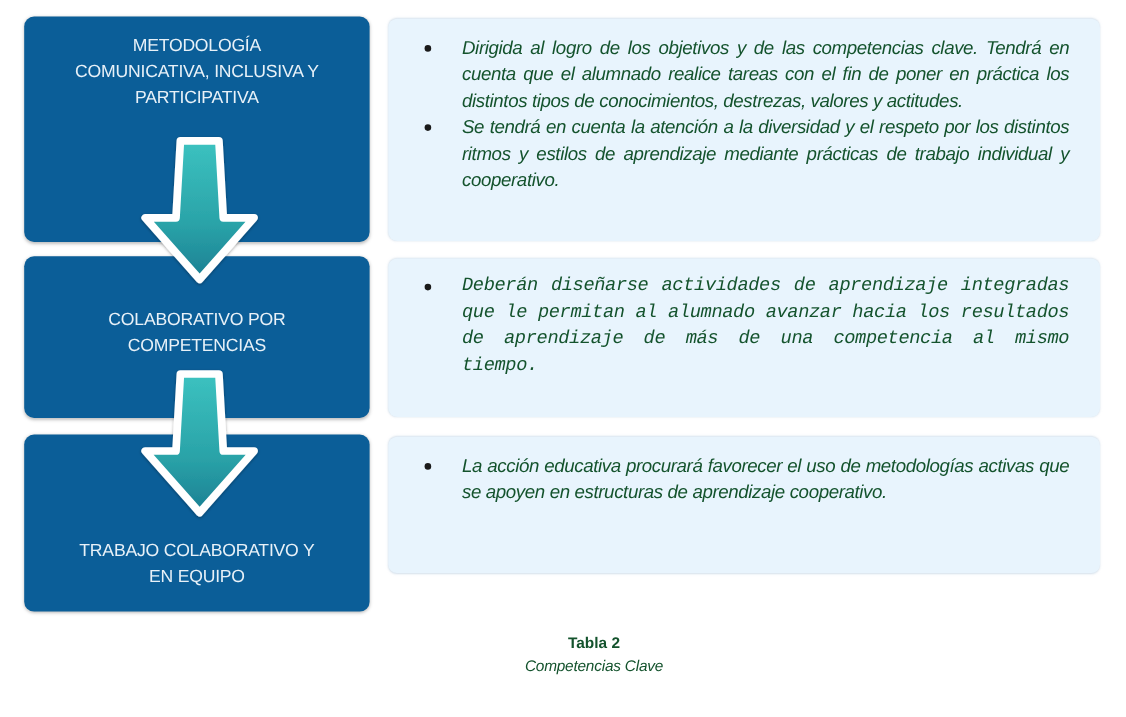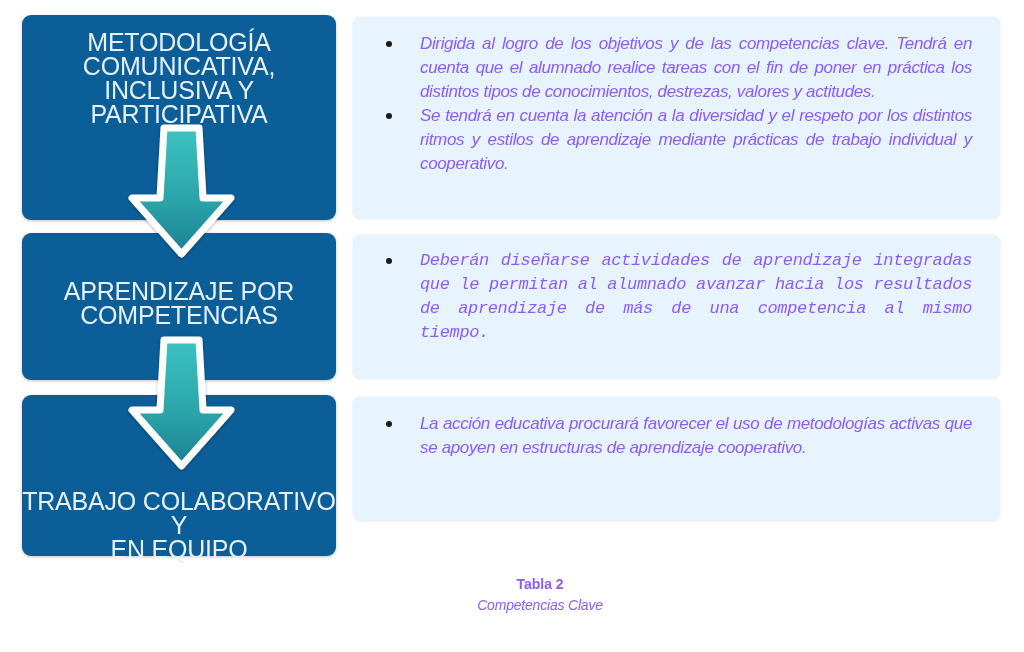--- a/index.html
+++ b/index.html
@@ -6,45 +6,45 @@
     body {
       width: 1024px; height: 652px; background: #ffffff; position: relative; overflow: hidden;
       font-family: "Liberation Sans", sans-serif;
     }
     .left-box {
       position: absolute; left: 22px; width: 314px;
       background: #0b5e98; border-radius: 9px;
       box-shadow: 0 1px 3px rgba(0,0,0,0.25);
       color: #e8f1f8; text-align: center;
       font-family: "Liberation Sans", sans-serif;
-      font-size: 25px; line-height: 24px; letter-spacing: -0.2px;
+      font-size: 16px; line-height: 24px; letter-spacing: -0.2px;
       transform-origin: left top;
     }
     .left-box .title { position: absolute; left: 0; right: 0; }
     .right-box {
       position: absolute; left: 353px; width: 647px;
       background: #e8f4fd; border-radius: 8px;
       box-shadow: 0 0 2px rgba(180,200,220,0.6);
     }
     .right-box ul {
       margin: 0; padding: 0; list-style: none;
       position: absolute; left: 33px; right: 28px;
     }
     .right-box li {
       position: relative; padding-left: 34px;
-      font-style: italic; color: #8b5cf6; font-size: 17px; line-height: 24px;
+      font-style: italic; color: #14532d; font-size: 17px; line-height: 24px;
       text-align: justify; letter-spacing: -0.35px;
     }
     .bullet {
       position: absolute; left: 0; top: 9px; width: 6px; height: 6px;
       background: #1a1a1a; border-radius: 50%;
     }
     .arrow { position: absolute; z-index: 5; }
     .caption {
-      position: absolute; left: 330px; width: 420px; text-align: center; color: #8b5cf6;
+      position: absolute; left: 330px; width: 420px; text-align: center; color: #14532d;
     }
     .caption-label { top: 576px; font-weight: bold; font-size: 14px; }
     .caption-text {
       top: 596px; font-style: italic; font-size: 14px; line-height: 19px; letter-spacing: -0.2px;
     }
   </style>
 </head>
 <body>
 
 <svg width="0" height="0" style="position:absolute">
@@ -69,21 +69,21 @@
 </div>
 <div class="right-box" style="top:17px;height:202px;">
   <ul style="top:15px;">
     <li><span class="bullet"></span><span>Dirigida al logro de los objetivos y de las competencias clave. Tendrá en cuenta  que el alumnado realice tareas con el fin de poner en práctica los distintos tipos de conocimientos, destrezas, valores y actitudes.</span></li>
     <li><span class="bullet"></span><span>Se tendrá en cuenta la atención a la diversidad y el respeto por los distintos ritmos y estilos de aprendizaje mediante prácticas de trabajo individual y cooperativo.</span></li>
   </ul>
 </div>
 
 <div class="left-box" style="top:233px;height:147px;">
   <div class="title" style="top:46px;">
-    <div>APRENDIZAJE POR</div>
+    <div>COLABORATIVO POR</div>
     <div>COMPETENCIAS</div>
   </div>
 </div>
 <div class="right-box" style="top:235px;height:144px;font-family:Liberation Mono, monospace;">
   <ul style="top:14px;">
     <li><span class="bullet"></span><span>Deberán diseñarse actividades de aprendizaje integradas que le permitan al alumnado avanzar hacia los  resultados de aprendizaje de más de una competencia al mismo tiempo.</span></li>
   </ul>
 </div>
 
 <div class="left-box" style="top:395px;height:161px;">

